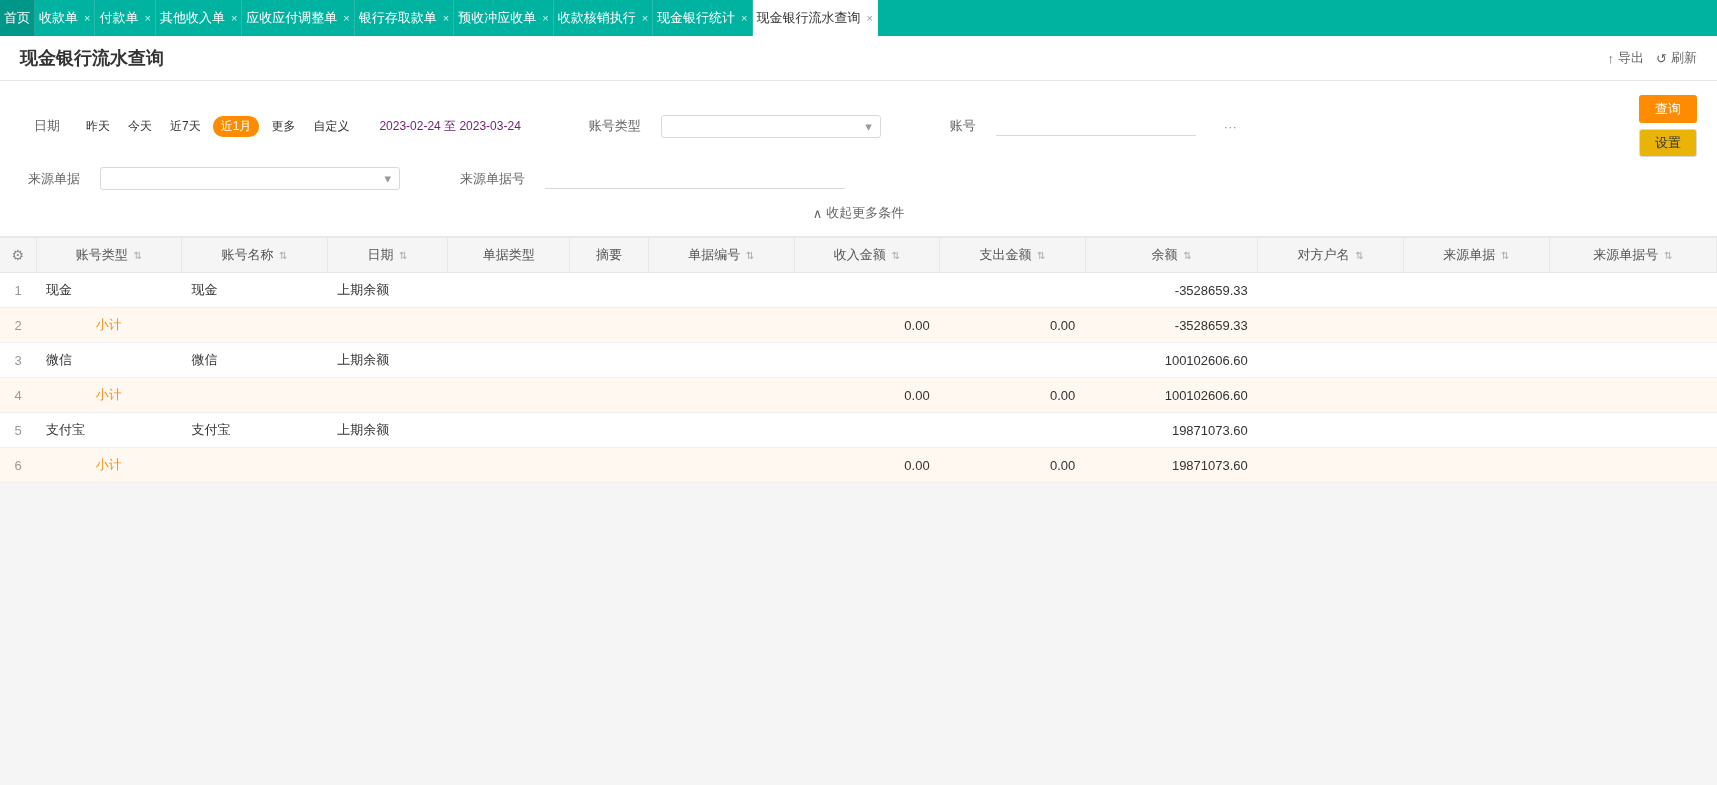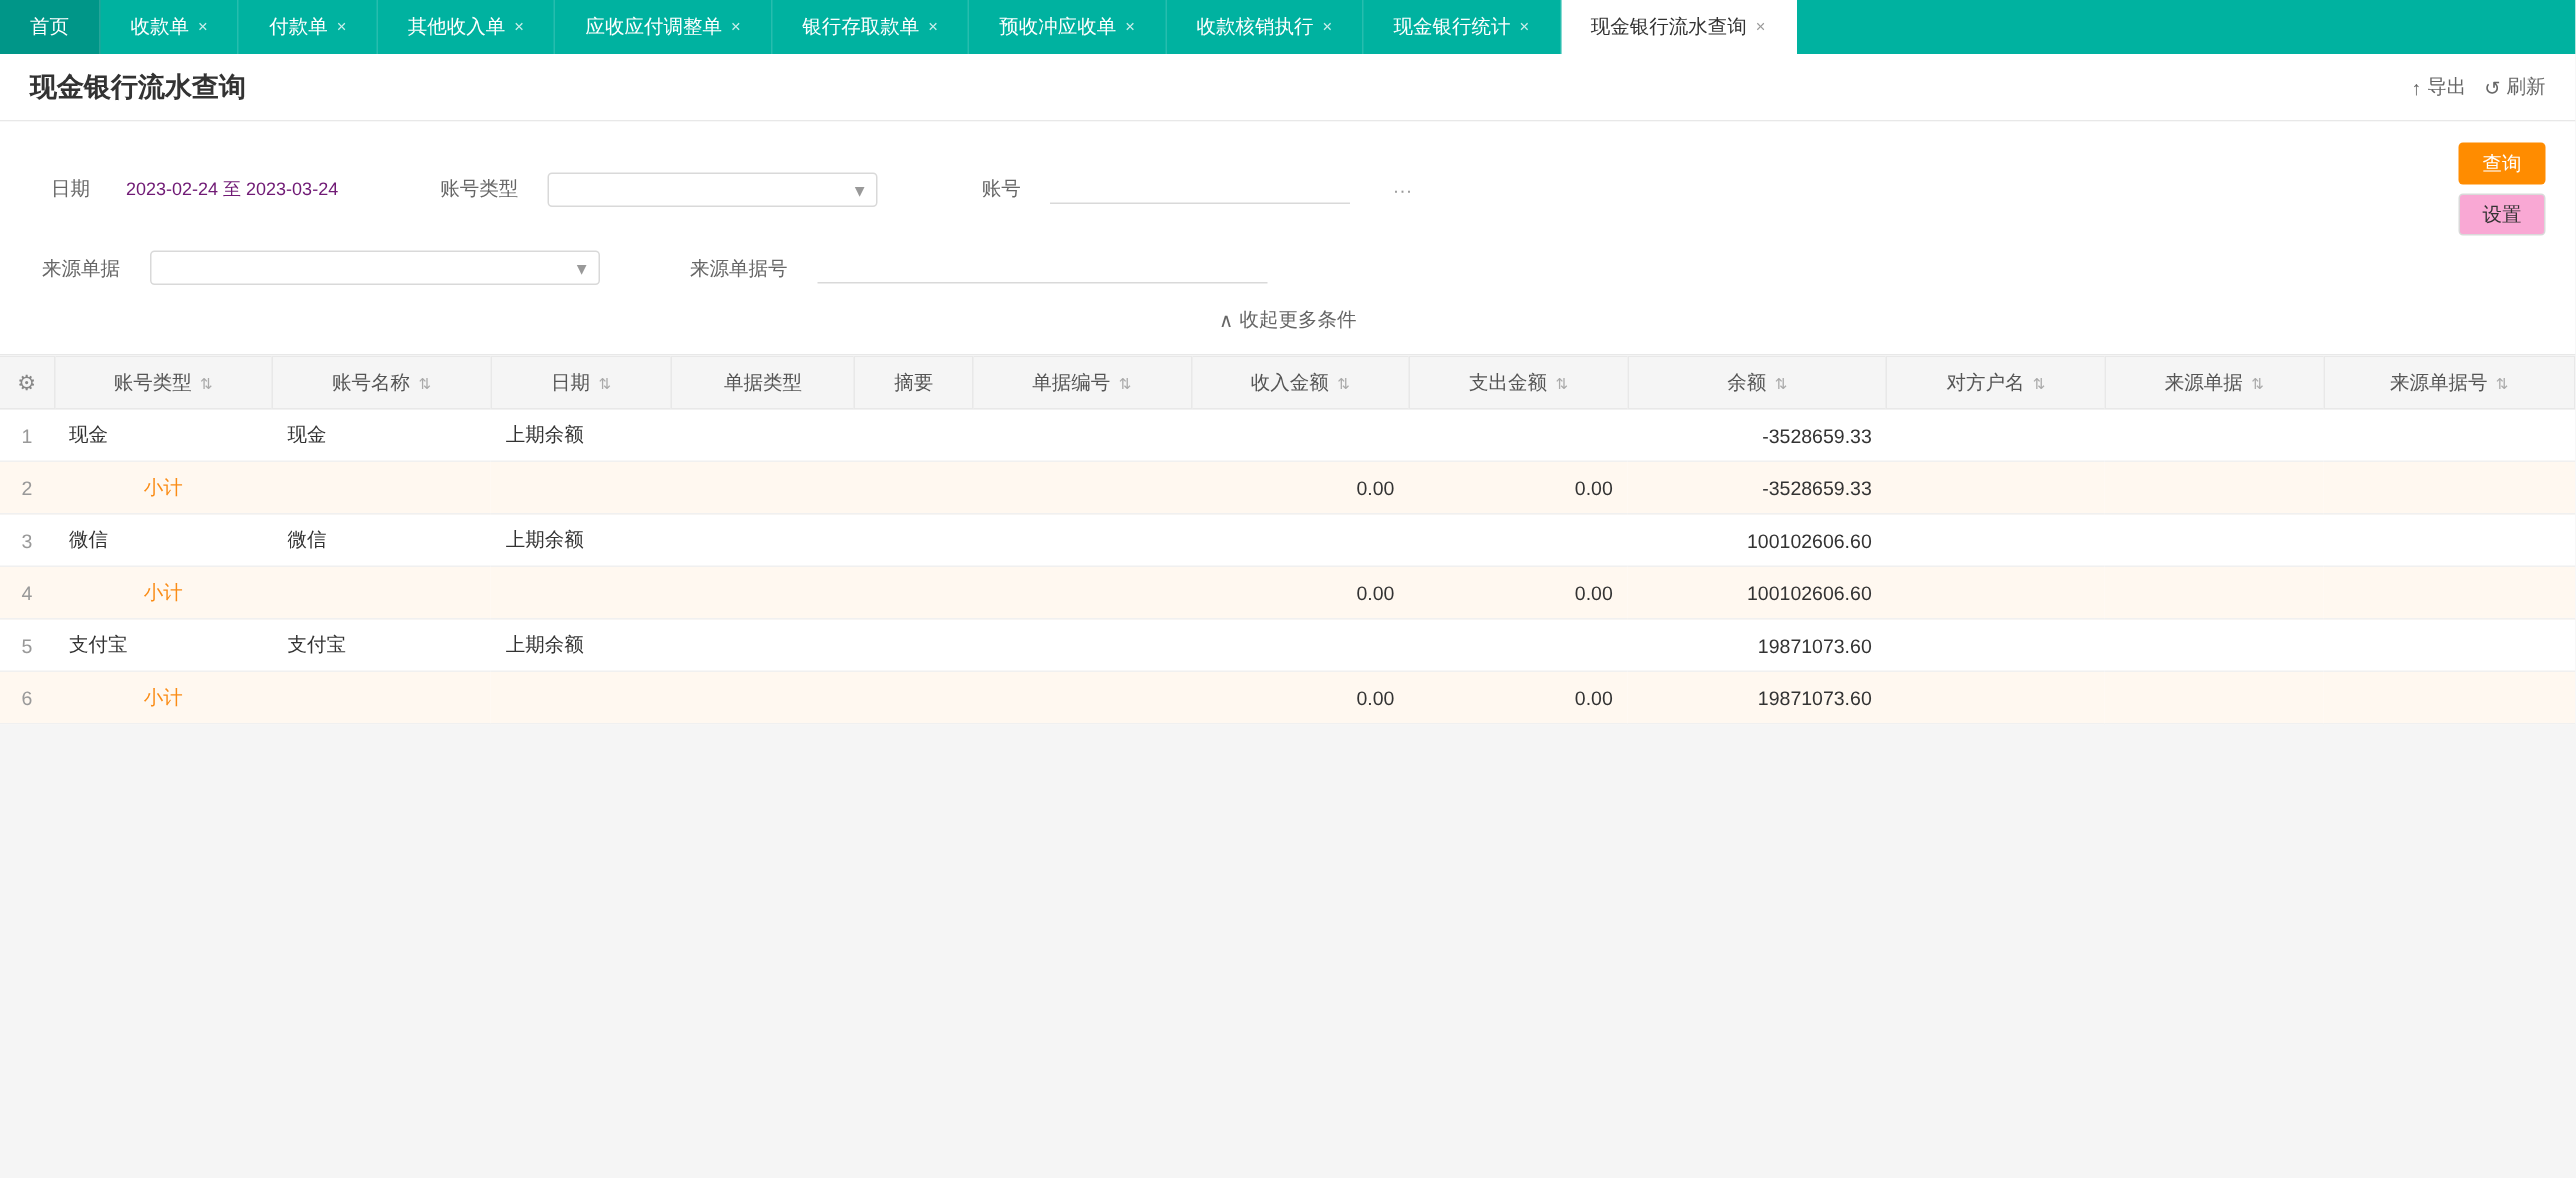--- a/index.html
+++ b/index.html
@@ -10,21 +10,21 @@
       background: #00b2a0;
       display: flex;
       align-items: center;
       height: 36px;
       padding: 0 0;
       overflow: hidden;
     }
     .top-nav .nav-item {
       display: flex;
       align-items: center;
-      padding: 0 20px;
+      padding: 0 4px;
       height: 100%;
       color: #fff;
       font-size: 13px;
       cursor: pointer;
       white-space: nowrap;
       border-right: 1px solid rgba(255,255,255,0.15);
     }
     .top-nav .nav-item:first-child {
       background: #009688;
     }
@@ -139,21 +139,21 @@
     .query-btn {
       background: #ff8c00;
       color: #fff;
       border: none;
       padding: 5px 16px;
       border-radius: 3px;
       cursor: pointer;
       font-size: 13px;
     }
     .settings-btn {
-      background: #f9a8d4;
+      background: #eab308;
       color: #333;
       border: 1px solid #d9d9d9;
       padding: 4px 14px;
       border-radius: 3px;
       cursor: pointer;
       font-size: 13px;
     }
     .filter-buttons {
       display: flex;
       flex-direction: column;
@@ -279,20 +279,28 @@
       <span>↺</span>
       <span>刷新</span>
     </div>
   </div>
 </div>
 
 <div class="filter-section">
   <div class="filter-row">
 
     <span class="filter-label">日期</span>
+    <div class="date-options">
+      <span class="date-option">昨天</span>
+      <span class="date-option">今天</span>
+      <span class="date-option">近7天</span>
+      <span class="date-option active">近1月</span>
+      <span class="date-option">更多</span>
+      <span class="date-option">自定义</span>
+    </div>
     <span class="date-range">2023-02-24 至 2023-03-24</span>
 
     <span class="filter-label" style="margin-left:40px; min-width:60px;">账号类型</span>
     <div class="filter-select" style="min-width:220px;">
       <span style="flex:1;"></span>
       <span class="chevron">▾</span>
     </div>
 
     <span class="filter-label" style="margin-left:45px; min-width:30px;">账号</span>
     <div class="filter-input" style="min-width:200px;">

